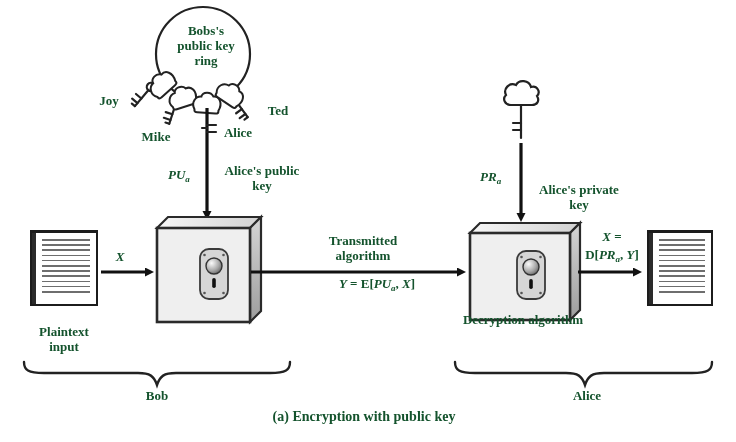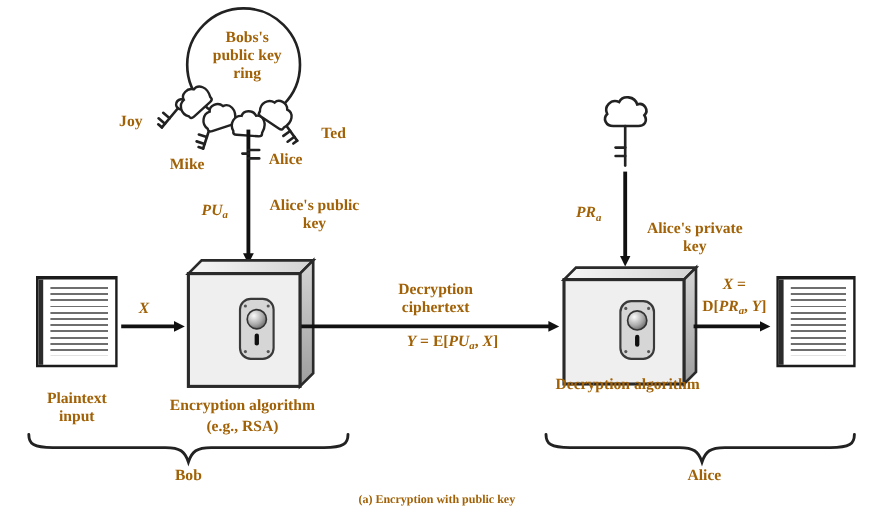--- a/index.html
+++ b/index.html
@@ -3,28 +3,28 @@
 <meta charset="utf-8">
 <style>
   html,body{margin:0;padding:0;background:#fff;}
   .stage{
     position:relative;width:736px;height:442px;background:#fff;overflow:hidden;
     font-family:"Liberation Serif","DejaVu Serif",serif;color:#15151f;
   }
   .art{position:absolute;left:0;top:0;}
   .t{
     position:absolute;font-size:13px;font-weight:700;line-height:15px;
-    text-align:center;transform:translateX(-50%);white-space:nowrap;color:#a16207;
+    text-align:center;transform:translateX(-50%);white-space:nowrap;color:#14532d;
   }
   .t.wrap{white-space:normal;}
   .t.leftpin{transform:none;text-align:left;}
   .t i{text-align:center;}
   .t sub{font-size:9px;font-style:italic;vertical-align:-3px;line-height:0;}
   .t .ln{display:block;}
-  .caption{font-size:10px;}
+  .caption{font-size:14px;}
   .doc{
     position:absolute;background:#fff;border:2px solid #1c1c1c;border-top-width:3px;
     box-sizing:border-box;
   }
   .doc .spine{position:absolute;left:0;top:0;bottom:0;width:4px;background:#2b2b2b;}
   .doc .lines{
     position:absolute;left:10px;right:6px;top:6px;bottom:8px;
     background:repeating-linear-gradient(to bottom,#6e6e6e 0 1.6px,transparent 1.6px 5.2px);
   }
 </style>
@@ -147,26 +147,22 @@
   <div class="t" style="left:156px;top:129px;">Mike</div>
   <div class="t" style="left:238px;top:125px;">Alice</div>
   <div class="t" style="left:278px;top:103px;">Ted</div>
 
   <div class="t leftpin" style="left:168px;top:167px;"><i>PU</i><sub>a</sub></div>
   <div class="t wrap" style="left:262px;top:163px;width:92px;font-family:Liberation Serif, serif;">Alice's public key</div>
 
   <div class="t" style="left:120px;top:249px;"><i>X</i></div>
   <div class="t wrap" style="left:64px;top:324px;width:70px;">Plaintext input</div>
 
-  <div class="t" style="left:202px;top:330px;line-height:16.5px;">
-    <span class="ln">Encryption algorithm</span>
-    <span class="ln">(e.g., RSA)</span>
-  </div>
 
-  <div class="t wrap" style="left:363px;top:233px;width:96px;">Decryption ciphertext</div>
+  <div class="t wrap" style="left:363px;top:233px;width:96px;">Transmitted algorithm</div>
   <div class="t" style="left:377px;top:276px;"><i>Y</i><span> = E[</span><i>PU</i><sub>a</sub><span>, </span><i>X</i><span>]</span></div>
 
   <div class="t leftpin" style="left:480px;top:169px;"><i>PR</i><sub>a</sub></div>
   <div class="t wrap" style="left:579px;top:162px;width:100px;margin-top:20px;">Alice's private key</div>
 
   <div class="t" style="left:523px;top:312px;">Decryption algorithm</div>
 
   <div class="t" style="left:612px;top:228px;line-height:18px;">
     <span class="ln"><i>X</i><span> =</span></span>
     <span class="ln"><span>D[</span><i>PR</i><sub>a</sub><span>, </span><i>Y</i><span>]</span></span>

